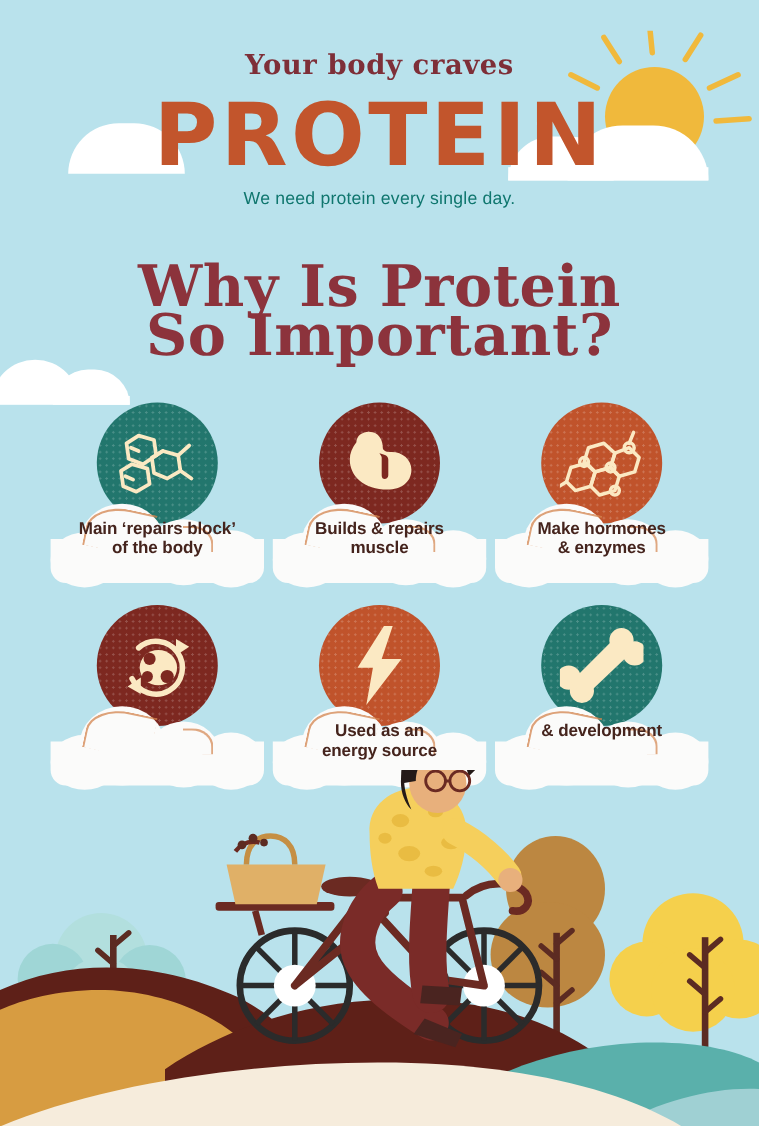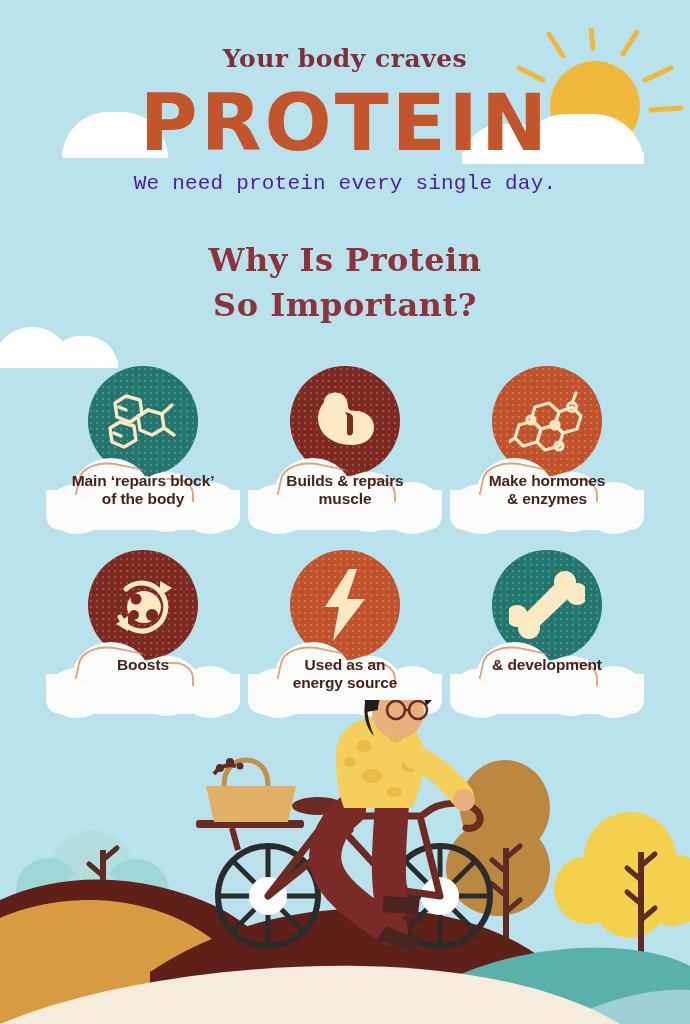--- a/index.html
+++ b/index.html
@@ -22,26 +22,26 @@
   }
   .kicker span{display:inline-block;}
   .wordmark{
     position:absolute;left:0;top:84px;width:690px;text-align:center;
     font-family:"DejaVu Sans","Liberation Sans",sans-serif;
     font-weight:bold;font-size:79px;line-height:79px;color:#c2552c;
     letter-spacing:3px;
   }
   .tagline{
     position:absolute;left:0;top:172px;width:690px;text-align:center;
-    font-size:21px;color:#4c1d95;font-weight:400;letter-spacing:.2px;font-family:Liberation Mono, monospace;
+    font-size:16px;color:#0f766e;font-weight:400;letter-spacing:.2px;
   }
   .headline{
     position:absolute;left:0;top:238px;width:690px;text-align:center;
     font-family:"DejaVu Serif","Liberation Serif",serif;
-    font-weight:bold;font-size:32px;line-height:45px;color:#8c333c;
+    font-weight:bold;font-size:52px;line-height:45px;color:#8c333c;
     letter-spacing:.5px;
   }
 
   
   #grid{position:absolute;left:0;top:366px;width:690px;height:360px;}
   .cell{position:absolute;width:210px;height:170px;}
   .disc{
     position:absolute;left:50%;top:0;transform:translateX(-50%);
     width:110px;height:110px;border-radius:50%;
     display:flex;align-items:center;justify-content:center;
@@ -217,21 +217,20 @@
       </div>
       <div class="label-cloud">
         <div class="lc-lobe" style="left:0;top:32px;width:62px;height:50px;"></div>
         <div class="lc-lobe" style="left:26px;top:6px;width:78px;height:72px;"></div>
         <div class="lc-lobe" style="left:88px;top:20px;width:66px;height:60px;"></div>
         <div class="lc-lobe" style="left:134px;top:30px;width:60px;height:52px;"></div>
         <div class="lc-base"></div>
         <div class="lc-arc"></div>
         <div class="lc-arc2"></div>
         <div class="lc-text">
-          <div>Boosts</div>
         </div>
       </div>
     </div>
 
     <div class="cell" style="left:240px;top:184px;">
       <div class="disc grain" style="background:#c0532b;">
         <svg width="52" height="76" viewBox="0 0 52 76">
           <path fill="#fbe9c3" d="M30 2L6 40h14L14 74 46 32H28L38 2z"></path>
         </svg>
       </div>

